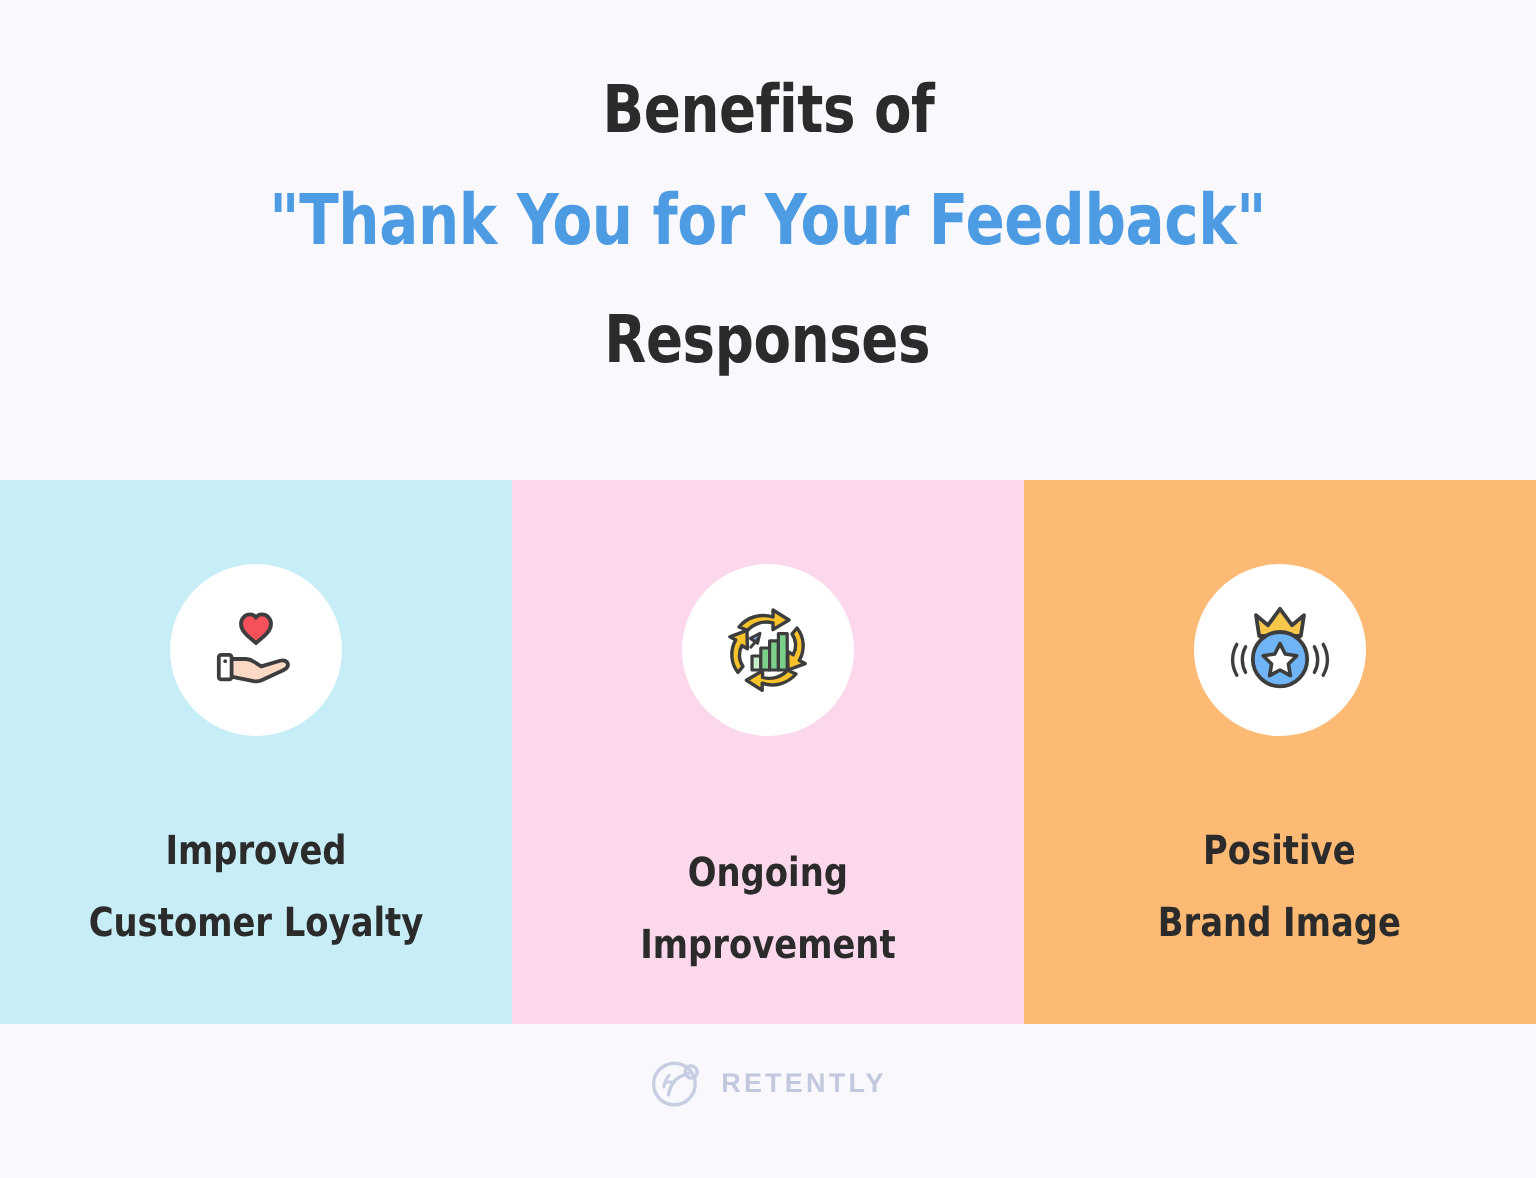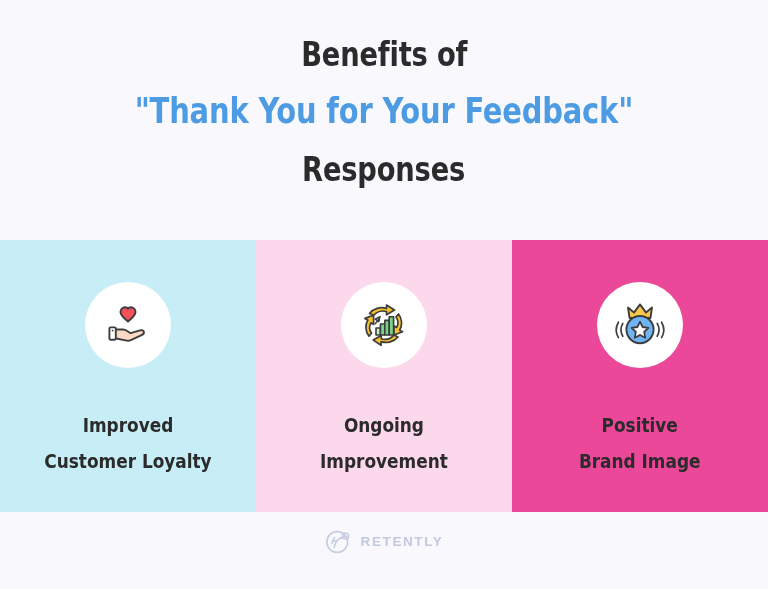--- a/index.html
+++ b/index.html
@@ -62,22 +62,22 @@
   .panel {
     width: 256px;
     height: 272px;
     box-sizing: border-box;
     display: flex;
     flex-direction: column;
     align-items: center;
     position: relative;
   }
   .panel-a { background: #c7edf7; }
-  .panel-b { background: #fcd8ec; }
-  .panel-c { background: #ec4899; }
+  .panel-b { background: #fcd8ec; gap: 11px; }
+  .panel-c { background: #fdba74; }
 
   .icon-circle {
     width: 86px;
     height: 86px;
     border-radius: 50%;
     background: #ffffff;
     margin-top: 42px;
     display: flex;
     align-items: center;
     justify-content: center;

